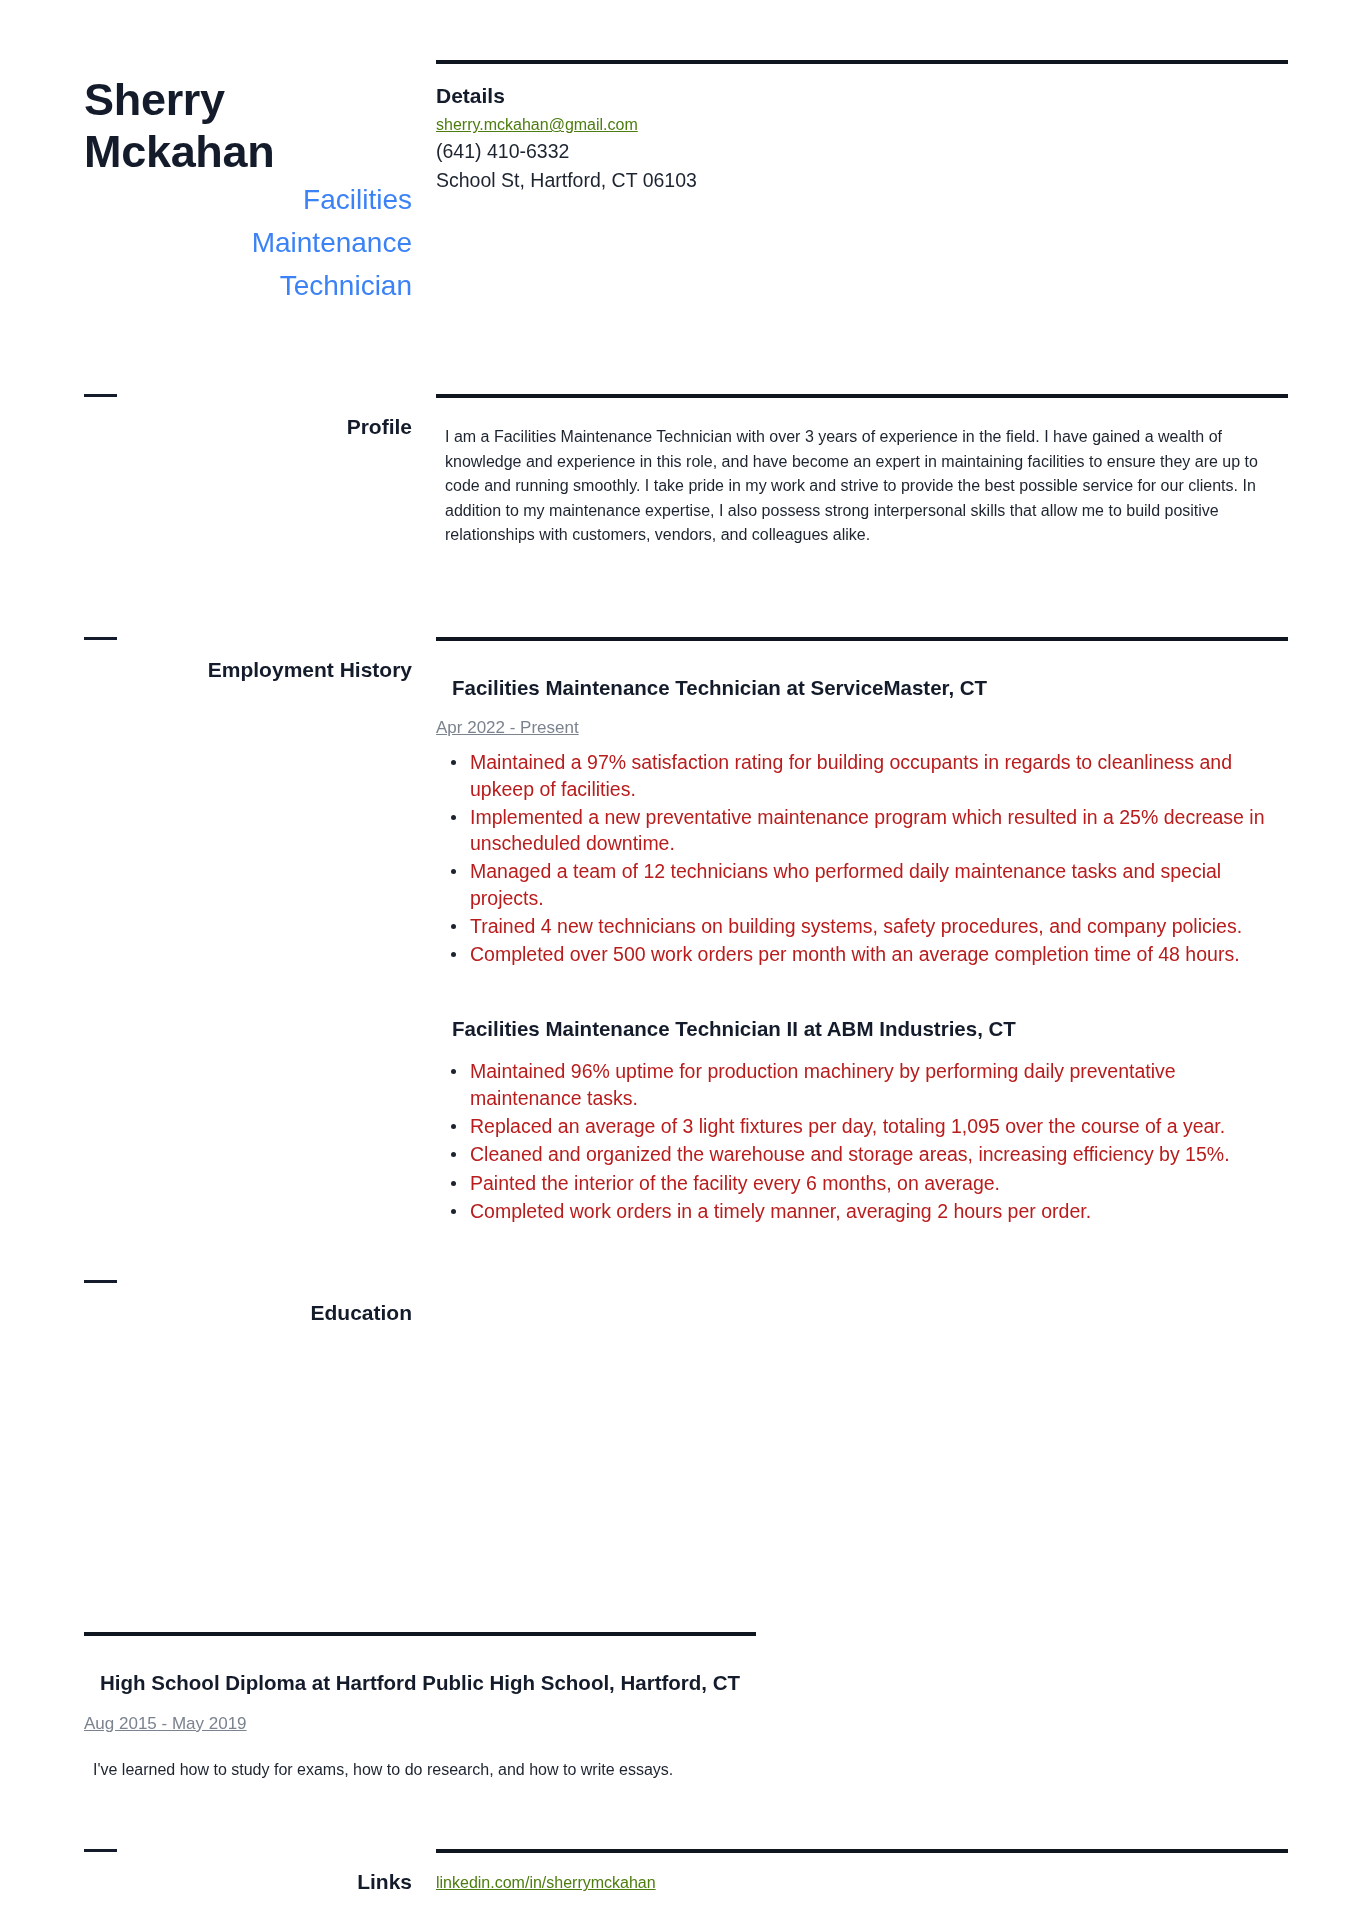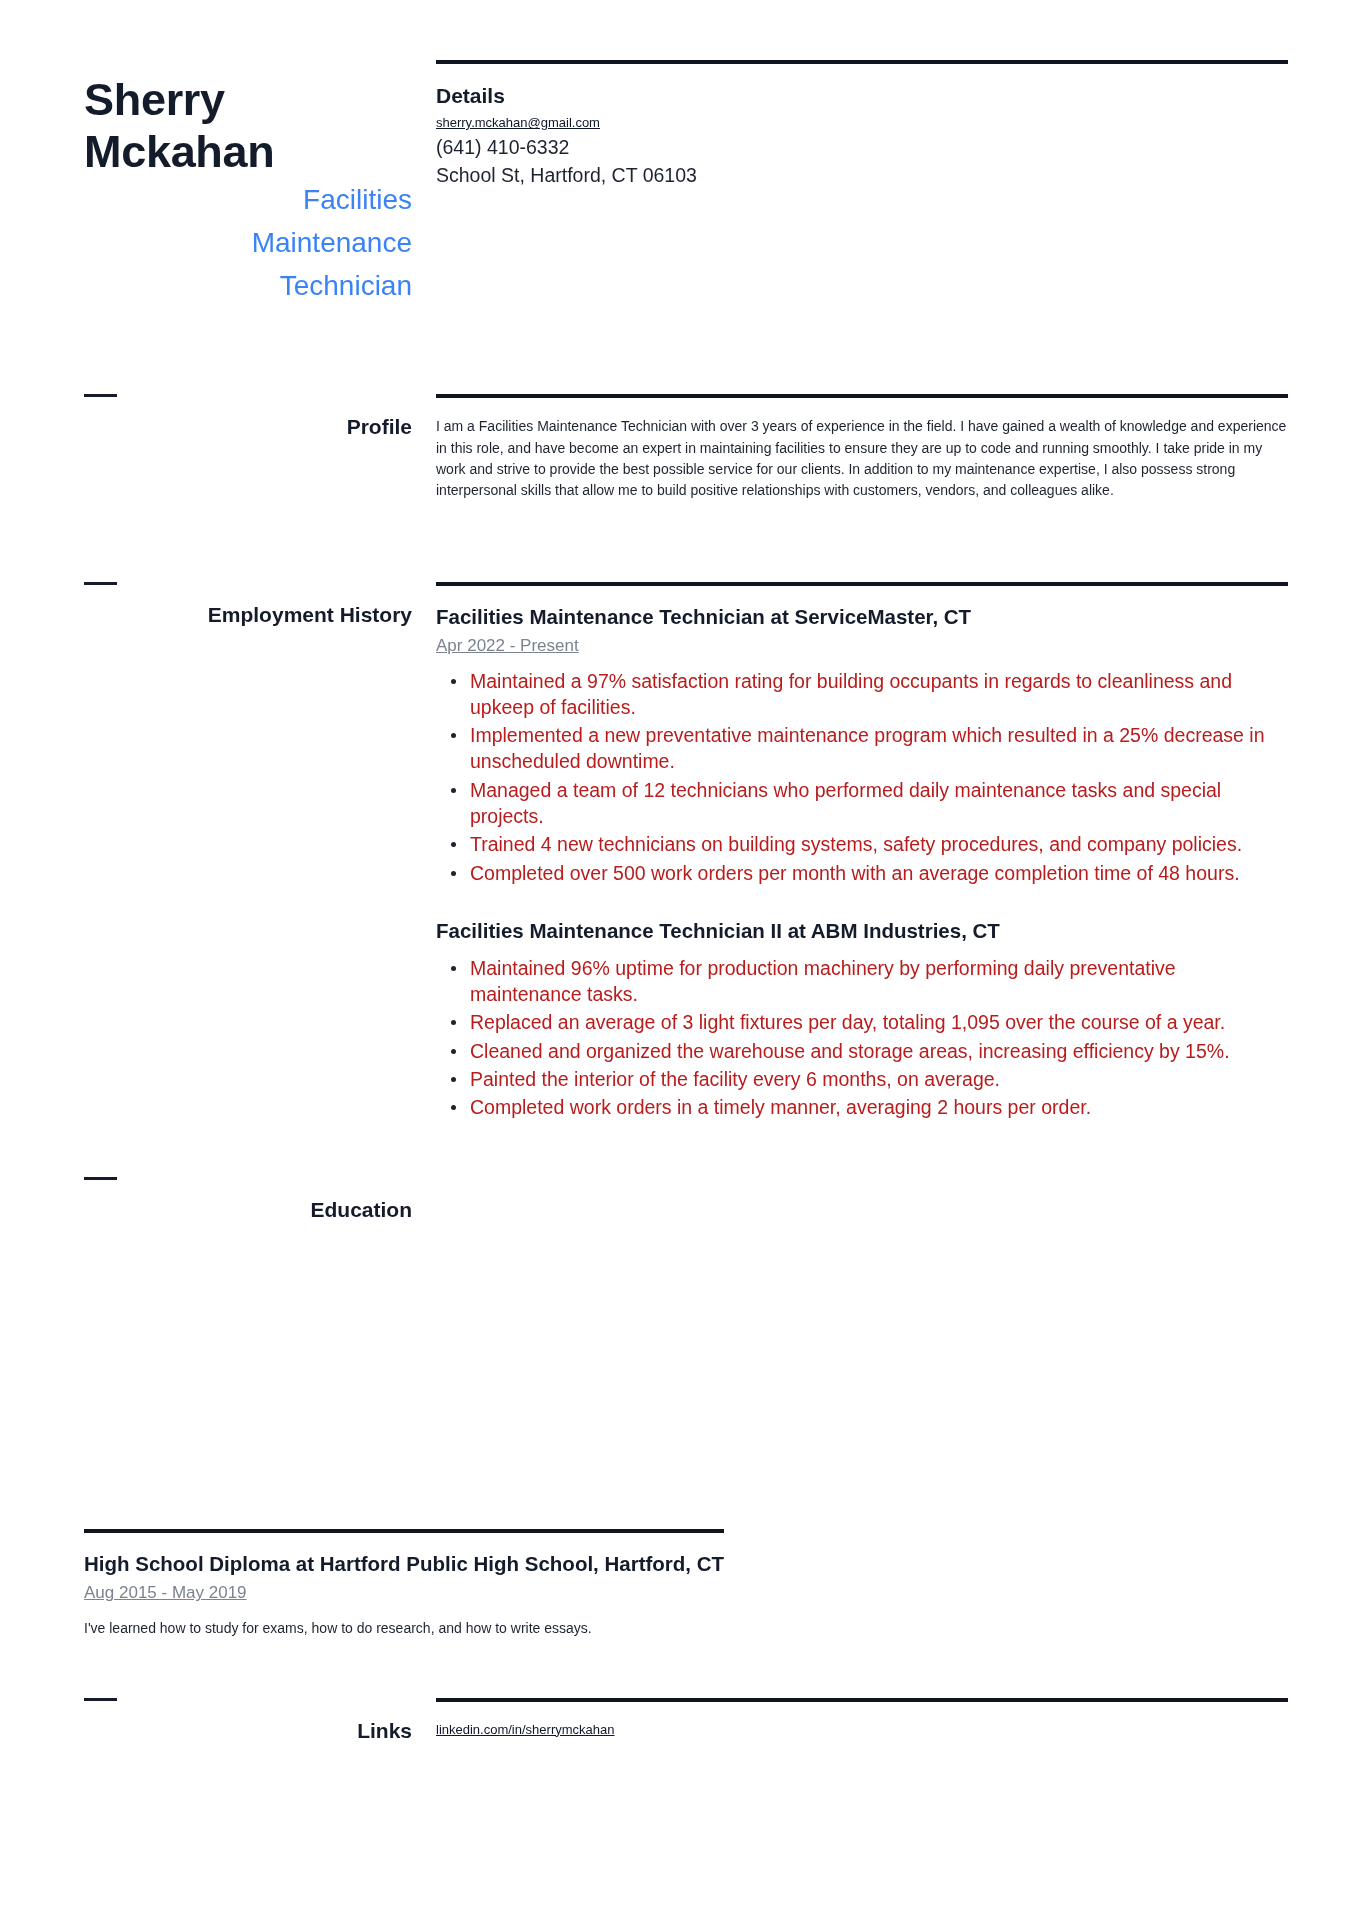--- a/index.html
+++ b/index.html
@@ -95,38 +95,38 @@
     margin: 0;
     line-height: 1.3;
   }
 
   .detail-line {
     font-size: 19.5px;
     line-height: 1.48;
     color: #1d2430;
   }
   a.link {
-    color: #0f172a;
+    color: #4d7c0f;
     text-decoration: underline;
-    font-size: 13px;
+    font-size: 16px;
     line-height: 1.48;
   }
 
   .body-text {
-    font-size: 14px;
+    font-size: 16px;
     line-height: 1.53;
     color: #1d2430;
-    margin: 0;
+    margin: 9px;
   }
 
   .entry-title {
     font-size: 20.5px;
     font-weight: 700;
     color: #141c2b;
-    margin: 0;
+    margin: 16px;
     line-height: 1.3;
   }
   .entry-dates {
     font-size: 17px;
     color: #7b838f;
     margin: 5px 0 0 0;
     line-height: 1.3;
     text-decoration: underline;
   }
 

